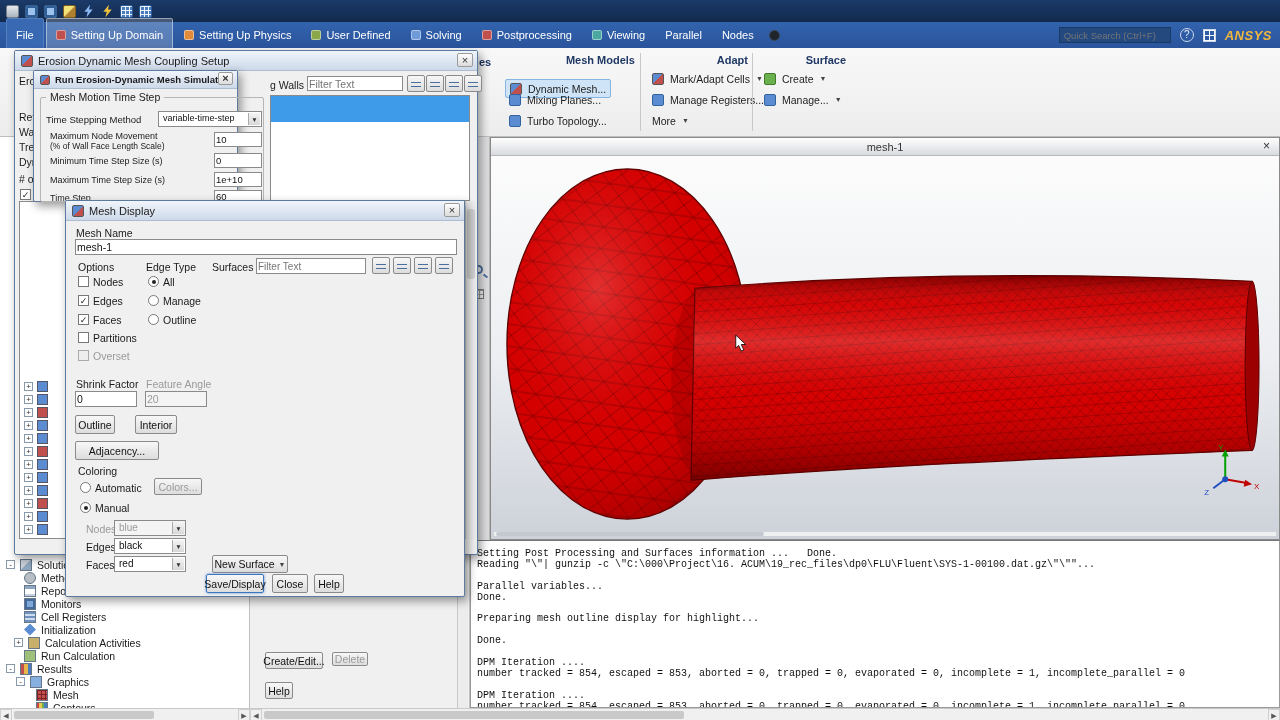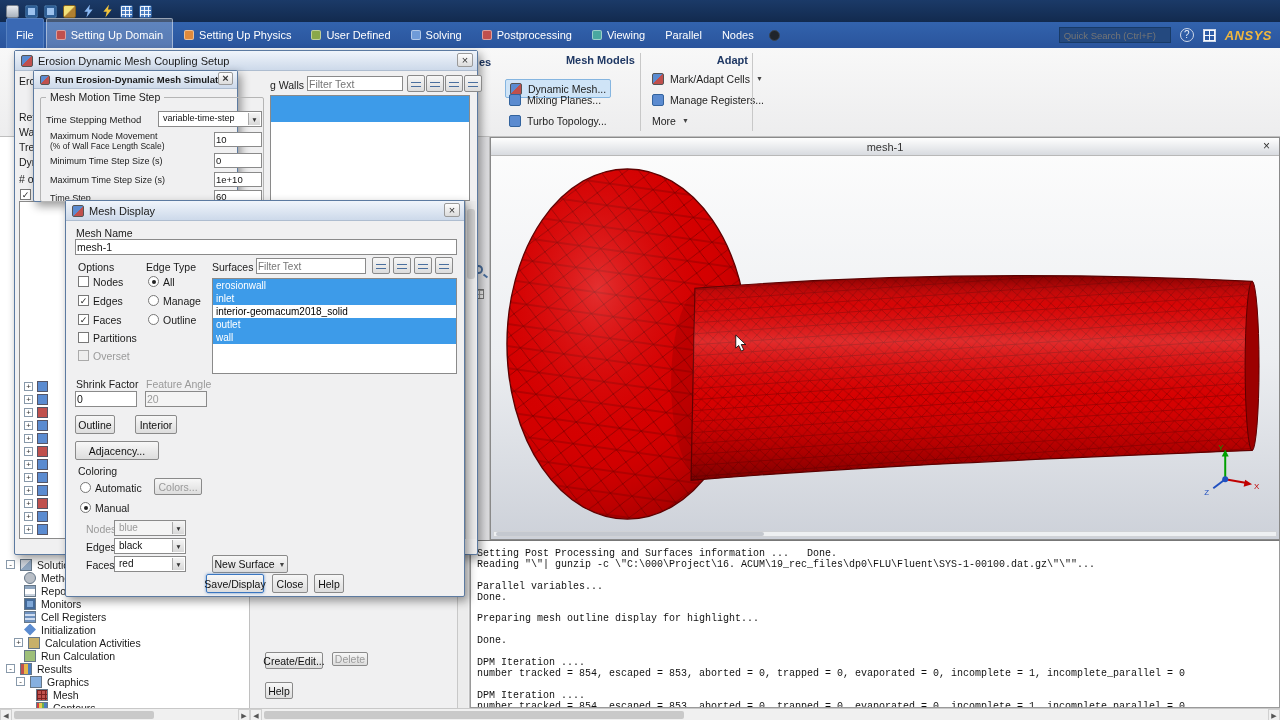--- a/index.html
+++ b/index.html
@@ -211,20 +211,33 @@
           <span class="ric b1"></span>
           <span>Manage Registers...</span>
         </div>
       <div class="ritem" style="left:0;top:63px">
           <span>More</span>
           <span class="dArrow">▼</span>
         </div>
     </div>
     <div class="rsep" style="left:752px"></div>
 
+    <div class="rgroup" style="left:760px;width:86px">
+      <div class="rgroup-title">Surface</div>
+      <div class="ritem" style="left:0;top:21px">
+          <span class="ric gr"></span>
+          <span>Create</span>
+          <span class="dArrow">▼</span>
+        </div>
+      <div class="ritem" style="left:0;top:42px">
+          <span class="ric b1"></span>
+          <span>Manage...</span>
+          <span class="dArrow">▼</span>
+        </div>
+    </div>
   </div>
 
   <div class="abs tree-pane">
     <div class="trow" style="top:421px;left:6px">
         <span class="exp minus"></span>
         <span class="ticon i-solution"></span>
         <span>Solution</span>
       </div>
     <div class="trow" style="top:434px;left:24px">
         <span class="ticon i-methods"></span>
@@ -524,27 +537,20 @@
       </div>
     <div class="lstbtn" style="left:327px;top:56px">
         <span></span>
       </div>
     <div class="lstbtn" style="left:348px;top:56px">
         <span></span>
       </div>
     <div class="lstbtn" style="left:369px;top:56px">
         <span></span>
       </div>
-    <div class="lbox" style="left:146px;top:77px;width:245px;height:96px">
-      <div class="lrow sel">erosionwall</div>
-      <div class="lrow sel">inlet</div>
-      <div class="lrow">interior-geomacum2018_solid</div>
-      <div class="lrow sel">outlet</div>
-      <div class="lrow sel">wall</div>
-    </div>
 
     <div class="fld" style="left:10px;top:177px">Shrink Factor</div>
     <div class="fld gray" style="left:80px;top:177px">Feature Angle</div>
     <input class="inp" style="left: 9px; top: 190px; width: 62px; height: 16px;" value="0">
     <input class="inp dis" style="left: 79px; top: 190px; width: 62px; height: 16px;" value="20">
 
     <div class="btn" style="left:9px;top:214px;width:40px;height:19px">Outline</div>
     <div class="btn" style="left:69px;top:214px;width:42px;height:19px">Interior</div>
     <div class="btn" style="left:9px;top:240px;width:84px;height:19px">Adjacency...</div>
 

